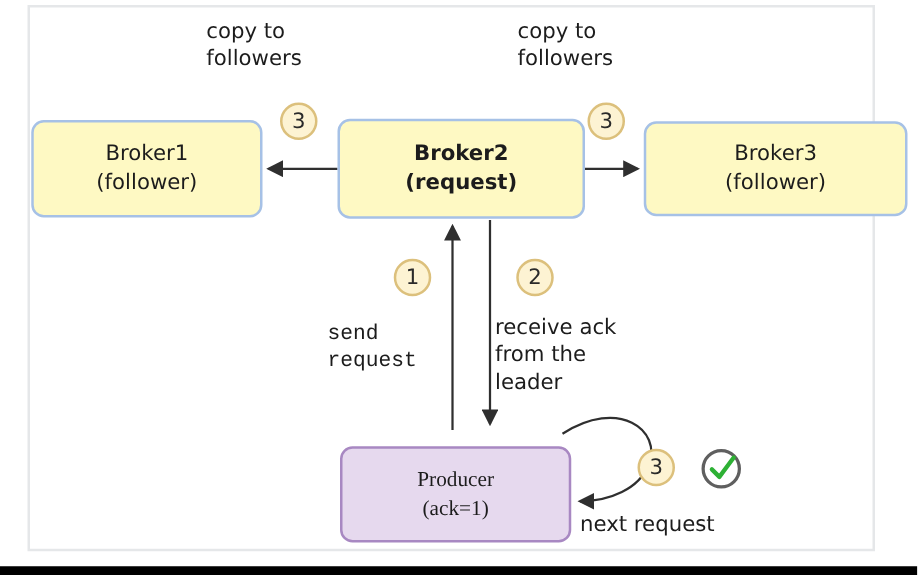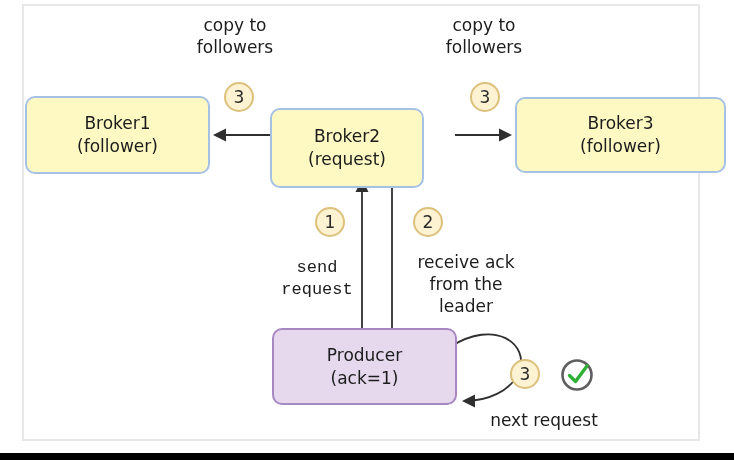--- a/index.html
+++ b/index.html
@@ -34,29 +34,28 @@
     flex-direction: column;
     align-items: center;
     justify-content: center;
     font-size: 17px;
     line-height: 1.35;
     text-align: center;
   }
   .node.blue  { background: #fef9c3; border: 2px solid #a6c1e6; }
   .node.purple{ background: #e6d9ee; border: 2px solid #a888c2; }
   #broker1  { left: 25px;  top: 96px;  width: 185px; height: 78px; }
-  #broker2  { left: 270px; top: 108px;  width: 154px; height: 80px; }
+  #broker2  { left: 270px; top: 95px;  width: 198px; height: 80px; font-weight: bold; }
   #broker3  { left: 515px; top: 97px;  width: 211px; height: 76px; }
-  #producer { left: 272px; top: 328px; width: 185px; height: 77px; }
+  #producer { left: 272px; top: 357px; width: 185px; height: 77px; font-family: Liberation Serif, serif; }
 
   .lbl {
     position: absolute;
     font-size: 17px;
     line-height: 1.3;
-    text-align: center;
     white-space: pre-line;
   }
   #lbl-copy-left  { left: 165px; top: 14px;  width: 140px; }
   #lbl-copy-right { left: 414px; top: 14px;  width: 140px; }
   #lbl-send       { left: 262px; top: 257px; width: 110px; font-family: Liberation Mono, monospace; }
   #lbl-receive    { left: 396px; top: 251px; width: 140px; }
   #lbl-next       { left: 464px; top: 409px; width: 160px; }
 
   .badge {
     position: absolute;

